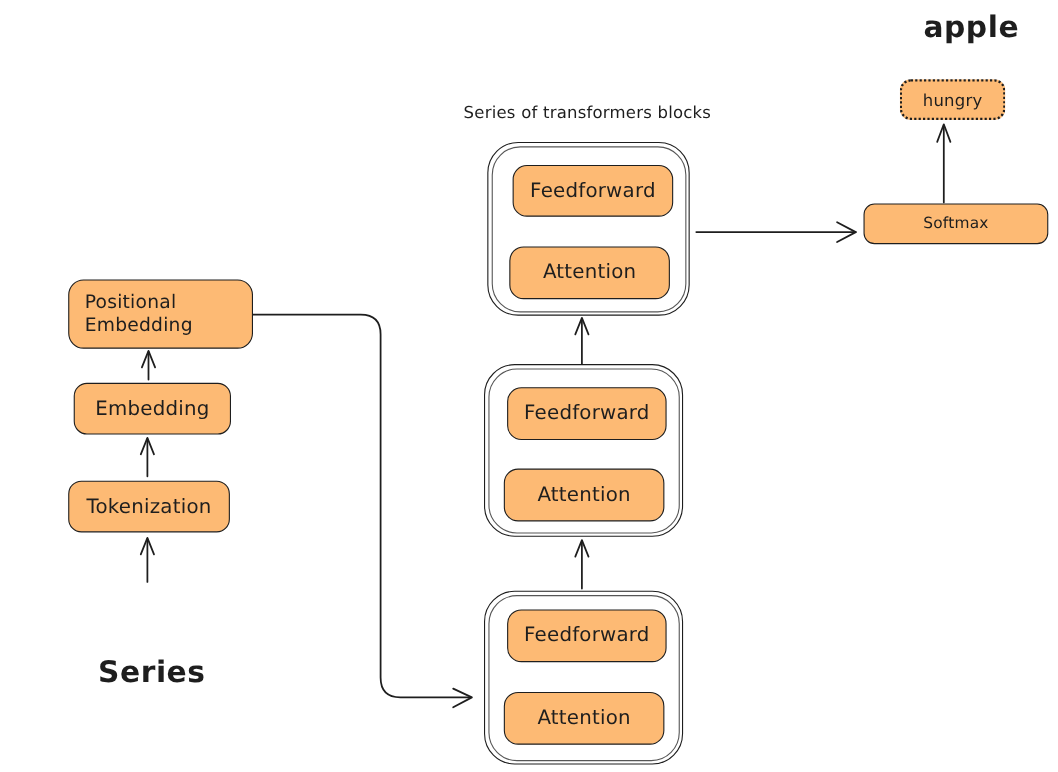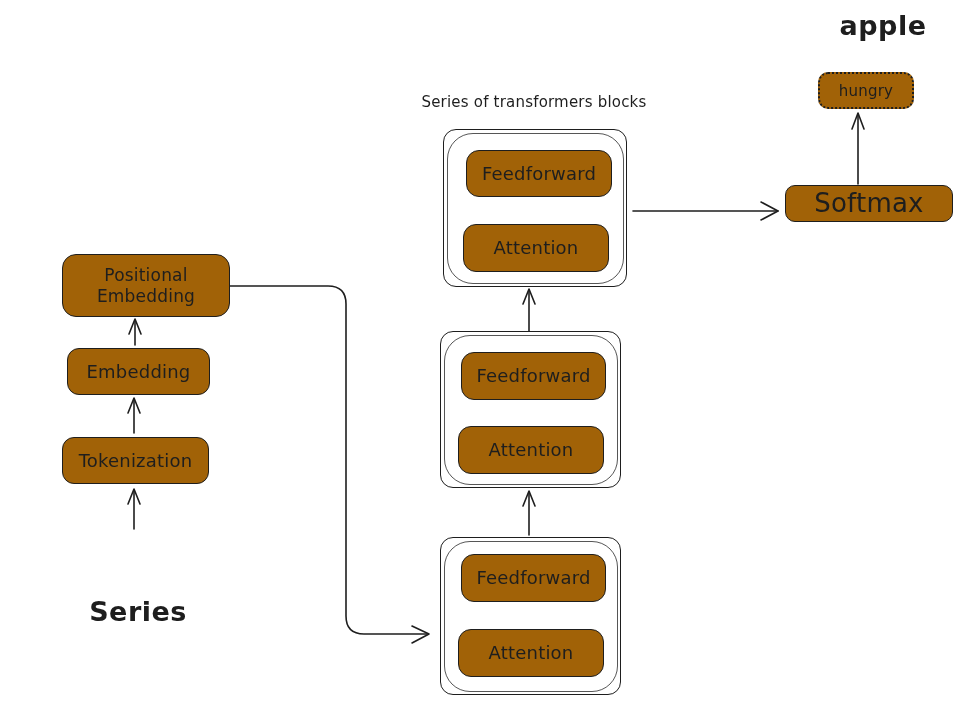--- a/index.html
+++ b/index.html
@@ -14,40 +14,40 @@
     width: 962px;
     height: 702px;
     background: #ffffff;
     overflow: hidden;
   }
   .box {
     position: absolute;
     box-sizing: border-box;
     border: 1.7px solid #1e1e1e;
     border-radius: 12px;
-    background: #a16207;
+    background: #fdba74;
     display: flex;
     align-items: center;
     justify-content: center;
-    text-align: center;
+    text-align: left;
     font-size: 18px;
     line-height: 1.2;
     letter-spacing: 0.2px;
   }
   .dotted {
     border-style: dotted;
     border-width: 2px;
     border-radius: 10px;
     font-size: 15px;
   }
   .tblock {
     position: absolute;
     box-sizing: border-box;
     border: 1.7px solid #1e1e1e;
-    border-radius: 13px;
+    border-radius: 28px;
     background: #ffffff;
   }
   
   .tblock::before {
     content: "";
     position: absolute;
     inset: 2.5px;
     border: 1.1px solid rgba(30,30,30,0.75);
     border-radius: 26px;
     pointer-events: none;
@@ -145,21 +145,21 @@
     <g>
       <path d="M 858 184 L 858 114"></path>
       <path d="M 852 129 L 858 113 L 864 129"></path>
     </g>
   </svg>
 
   <div class="heading" style="left:813px; top:10px; width:140px;">apple</div>
 
   <div class="box dotted" style="left:818px; top:72px; width:96px; height:37px;">hungry</div>
 
-  <div class="box" style="left:785px; top:185px; width:168px; height:37px; border-radius:10px; font-size:26px;">Softmax</div>
+  <div class="box" style="left:785px; top:185px; width:168px; height:37px; border-radius:10px; font-size:14px;">Softmax</div>
 
   <div class="caption" style="left:409px; top:93px; width:250px;">Series of transformers blocks</div>
 
   <div class="tblock" style="left:443px; top:129px; width:184px; height:158px;">
     <div class="box inner" style="left:22px; top:20px; width:146px; height:47px;">Feedforward</div>
     <div class="box inner" style="left:19px; top:94px; width:146px; height:48px;">Attention</div>
   </div>
 
   <div class="tblock" style="left:440px; top:331px; width:181px; height:157px;">
     <div class="box inner" style="left:20px; top:20px; width:145px; height:48px;">Feedforward</div>

